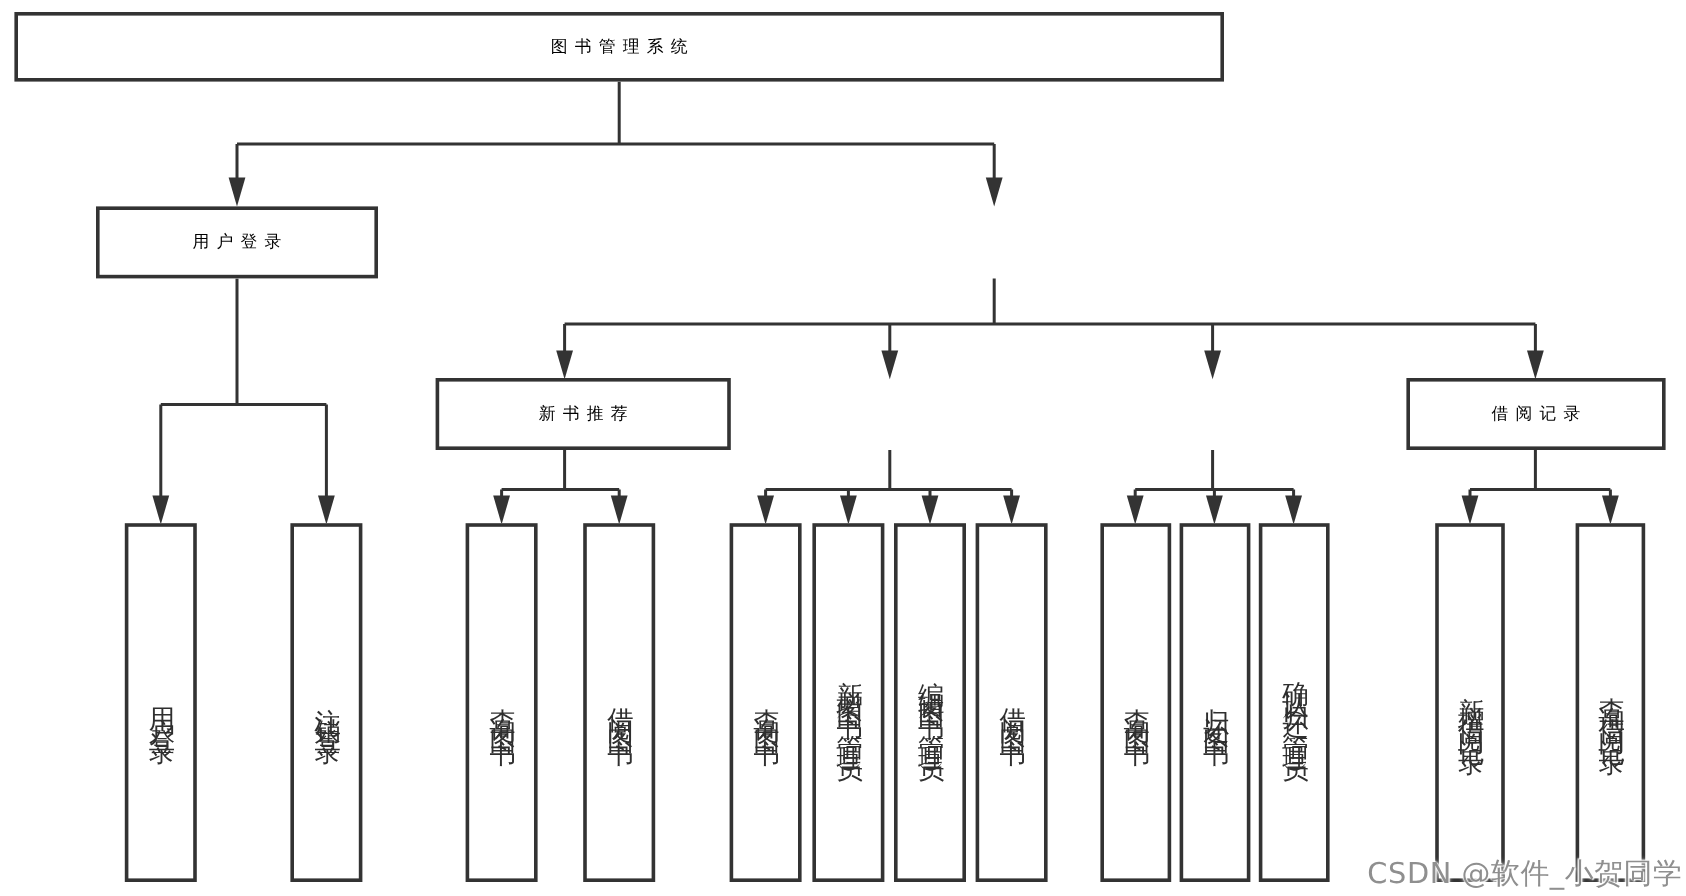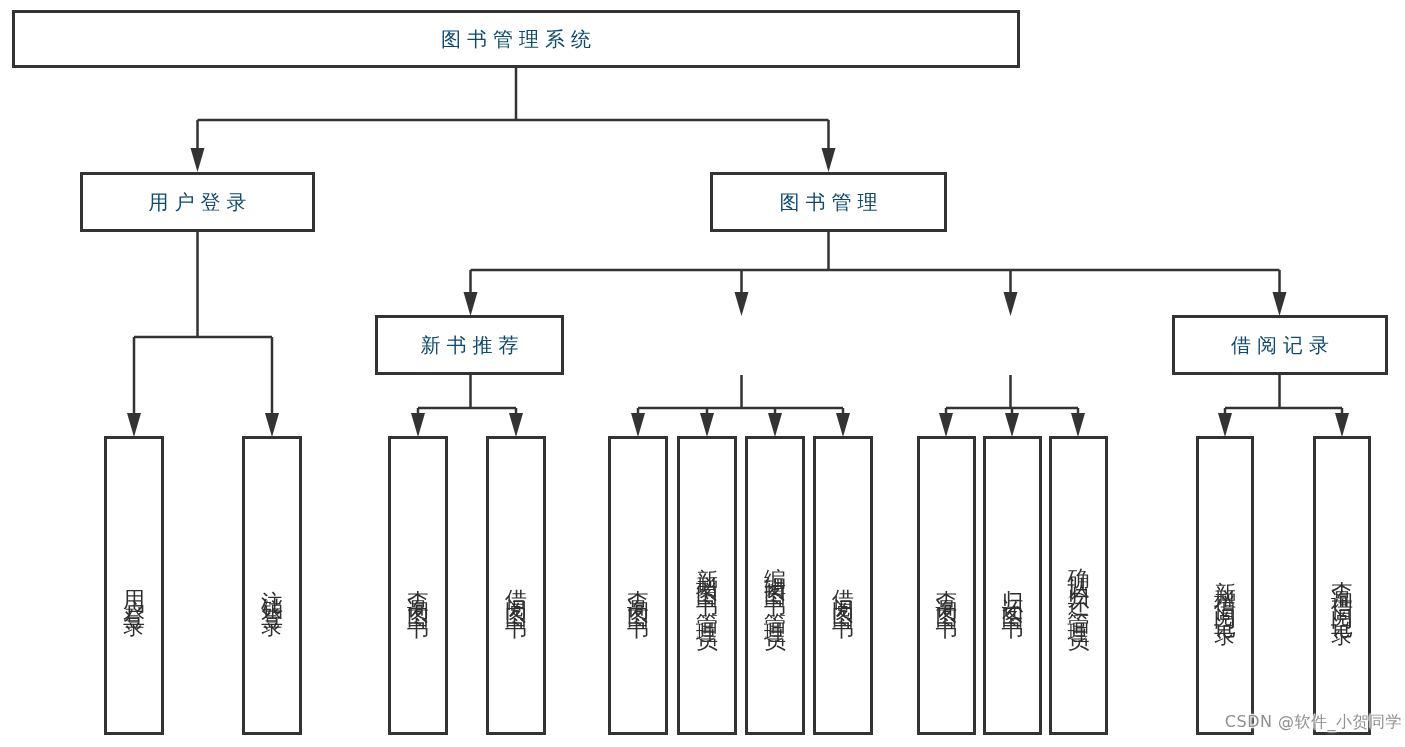--- a/index.html
+++ b/index.html
@@ -6,33 +6,33 @@
   .canvas{
     position:relative;width:1405px;height:747px;background:#ffffff;
     font-family:"DejaVu Sans","Liberation Sans",sans-serif;overflow:hidden;
   }
   .wires{position:absolute;left:0;top:0;width:1405px;height:747px;}
   .node{
     position:absolute;border:3px solid #333333;background:#ffffff;
     display:flex;align-items:center;justify-content:center;box-sizing:border-box;
   }
   .node .lbl{
-    font-size:20px;letter-spacing:6px;text-indent:6px;color:#0c4a6e;white-space:nowrap;
+    font-size:14px;letter-spacing:6px;text-indent:6px;color:#000000;white-space:nowrap;
   }
   .vnode{
     position:absolute;top:436px;height:299px;border:3px solid #333333;background:#ffffff;
     display:flex;align-items:center;justify-content:center;box-sizing:border-box;
   }
   .vnode .lbl{
     writing-mode:vertical-rl;text-orientation:mixed;
     font-size:22px;letter-spacing:9px;margin-bottom:-9px;color:#2f2f2f;line-height:1;
   }
   .watermark{
     position:absolute;top:712px;right:3px;z-index:5;white-space:nowrap;
-    font-size:16px;color:#8f8f8f;letter-spacing:0.5px;
+    font-size:24px;color:#8f8f8f;letter-spacing:0.5px;
     text-shadow:0 0 2px #ffffff,0 0 4px #ffffff,1px 1px 1px #ffffff,-1px -1px 1px #ffffff;
   }
 </style>
 </head>
 <body>
 
 <div class="canvas">
 
   <svg class="wires" viewBox="0 0 1405 747" xmlns="http://www.w3.org/2000/svg">
     <g stroke="#333333" stroke-width="2.5" fill="none">
@@ -77,25 +77,22 @@
     </g>
   </svg>
 
   <div class="node" style="left:12px;top:10px;width:1008px;height:58px">
     <span class="lbl">图书管理系统</span>
   </div>
 
   <div class="node" style="left:80px;top:172px;width:235px;height:60px">
     <span class="lbl">用户登录</span>
   </div>
-  <div class="node" style="left:710px;top:172px;width:237px;height:60px">
-    <span class="lbl">图书管理</span>
-  </div>
 
-  <div class="node" style="left:375px;top:315px;width:189px;height:60px">
+  <div class="node" style="left:363px;top:315px;width:246px;height:60px">
     <span class="lbl">新书推荐</span>
   </div>
   <div class="node" style="left:1172px;top:315px;width:216px;height:60px">
     <span class="lbl">借阅记录</span>
   </div>
 
   <div class="vnode" style="left:104px;width:60px">
     <span class="lbl">用户登录</span>
   </div>
   <div class="vnode" style="left:242px;width:60px">

